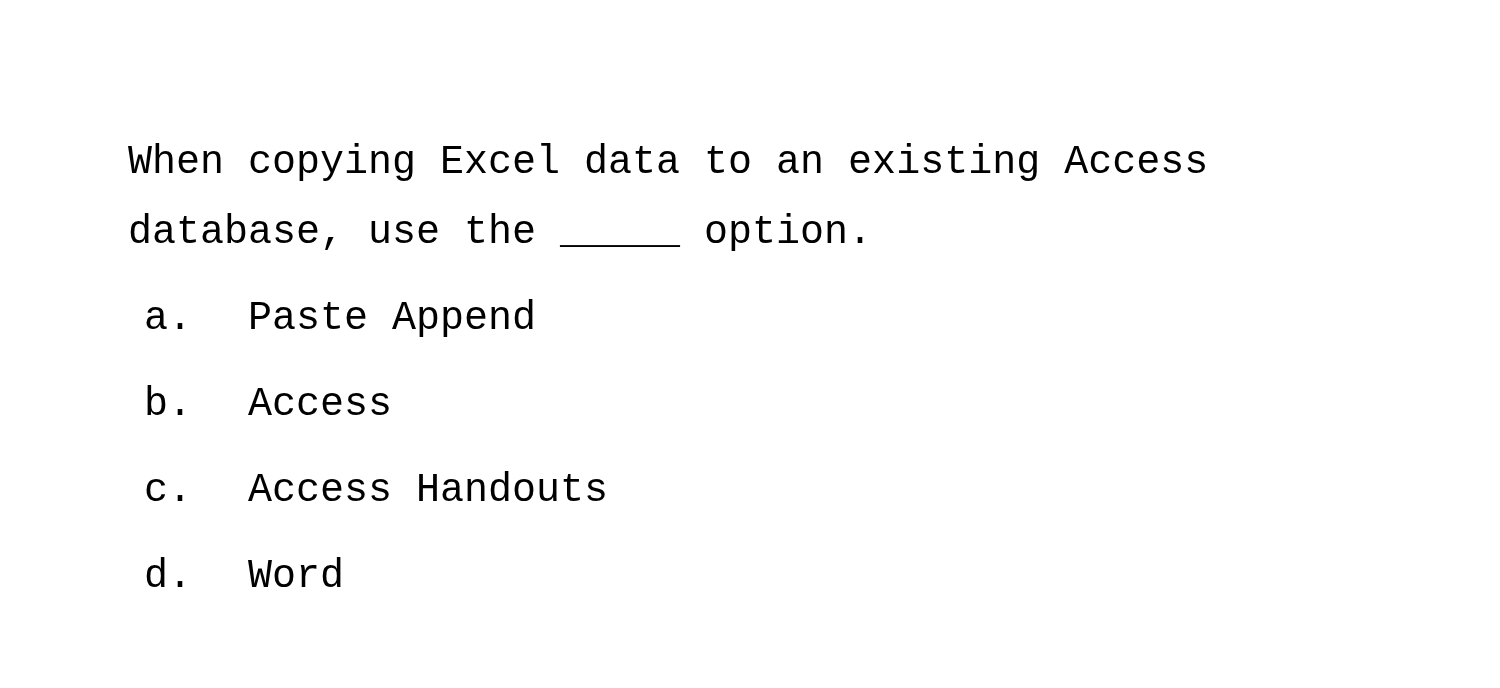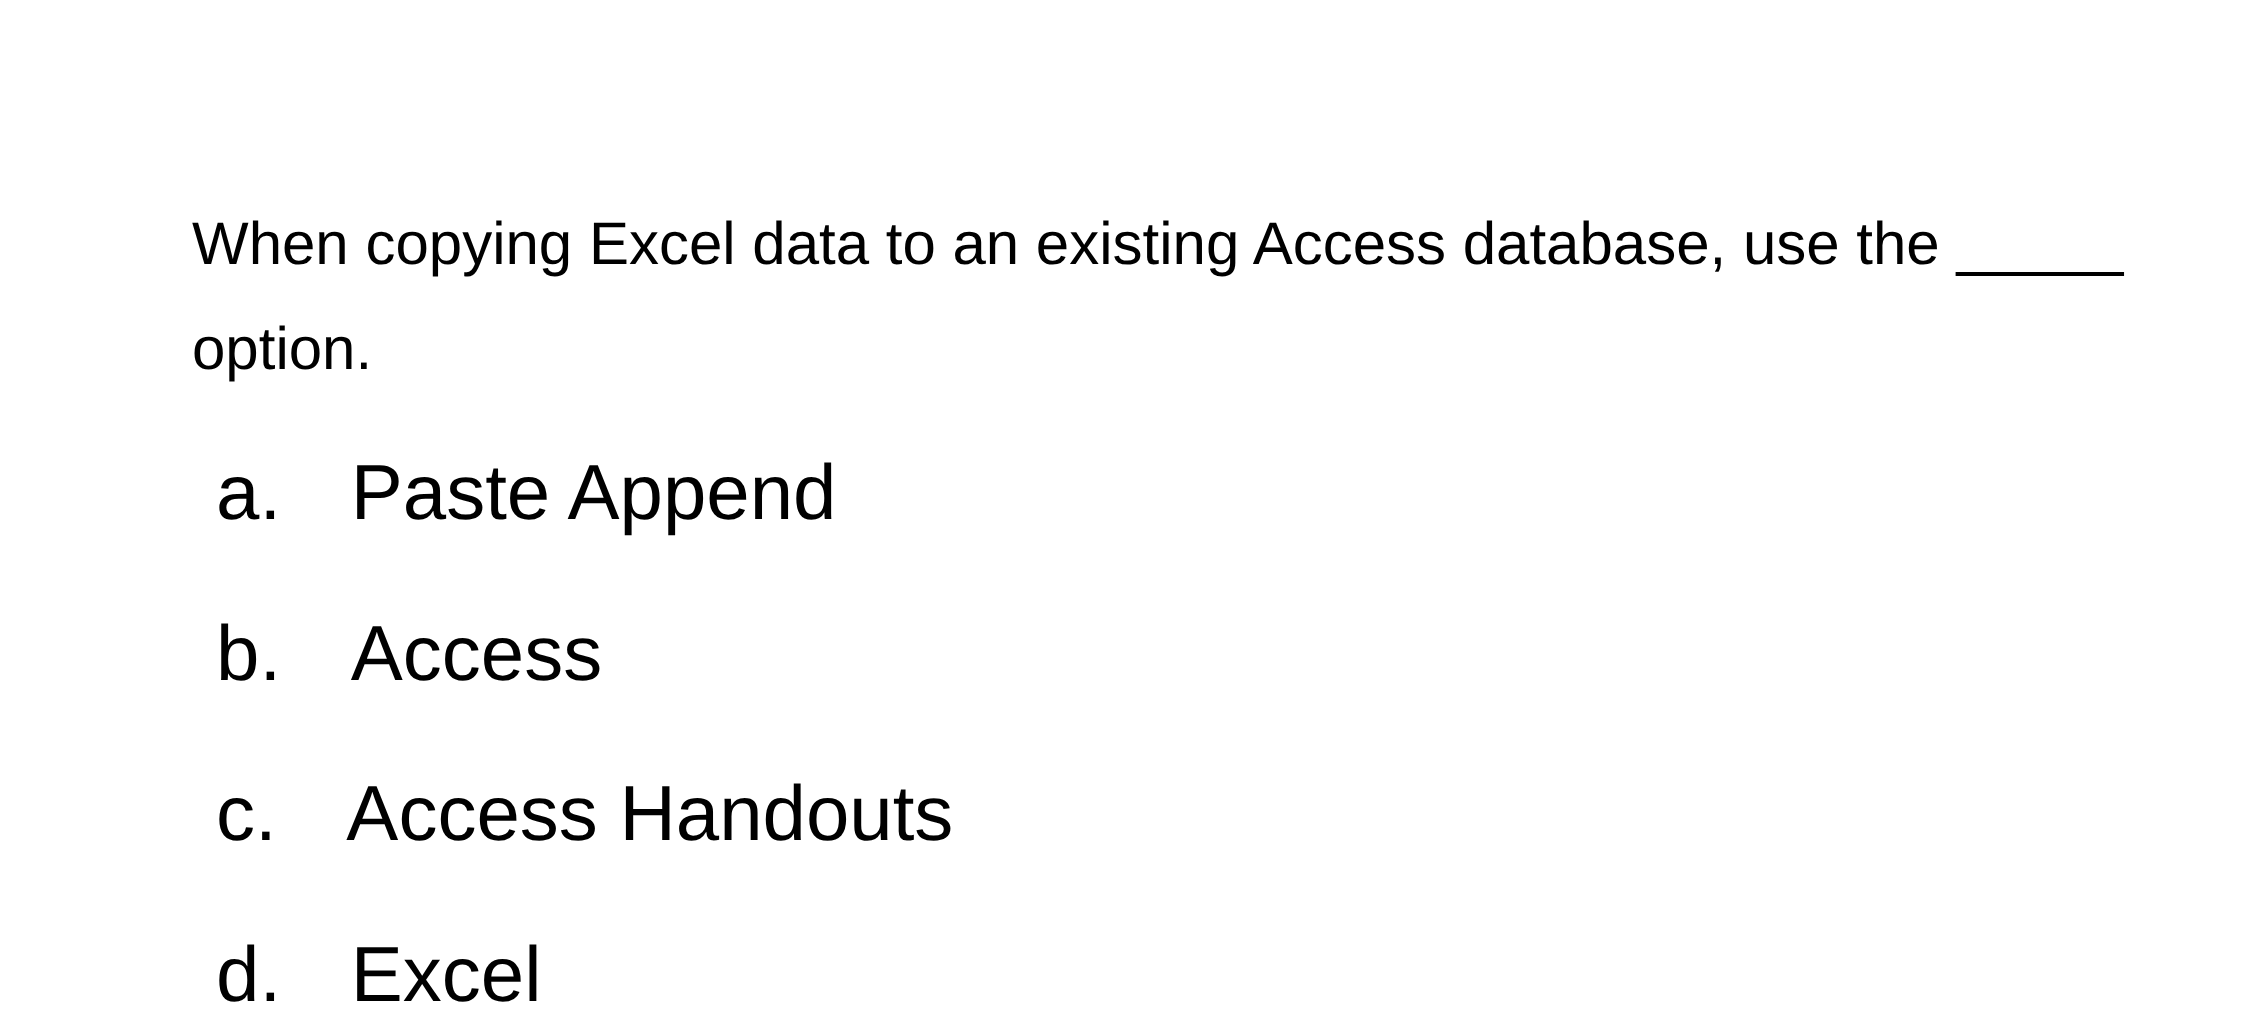--- a/index.html
+++ b/index.html
@@ -1,35 +1,36 @@
 <!DOCTYPE html>
 <html><head>
   <meta charset="utf-8">
   <style>
     * {
       margin: 16px;
       padding: 0;
       box-sizing: border-box;
+      font-family: Liberation Mono, monospace;
     }
     body {
       width: 1500px;
       height: 688px;
       background: #ffffff;
       font-family: -apple-system, BlinkMacSystemFont, "Segoe UI", Helvetica, Arial, sans-serif;
       padding: 80px 80px 0 80px;
     }
     .question-text {
       font-size: 40px;
       color: #000000;
       line-height: 1.75;
       font-weight: 400;
       margin-bottom: 12px;
     }
     .option {
-      font-size: 52px;
+      font-size: 40px;
       color: #000000;
       line-height: 1.75;
       font-weight: 400;
     }
   </style>
 </head>
 <body>
 
 <div class="question-text">When copying Excel data to an existing Access database, use the _____ option.</div>
 
@@ -43,14 +44,14 @@
   <span>Access</span>
 </div>
 
 <div class="option">
   <span>c.</span>
   <span>Access Handouts</span>
 </div>
 
 <div class="option">
   <span>d.</span>
-  <span>Excel</span>
+  <span>Word</span>
 </div>
 
 </body></html>

